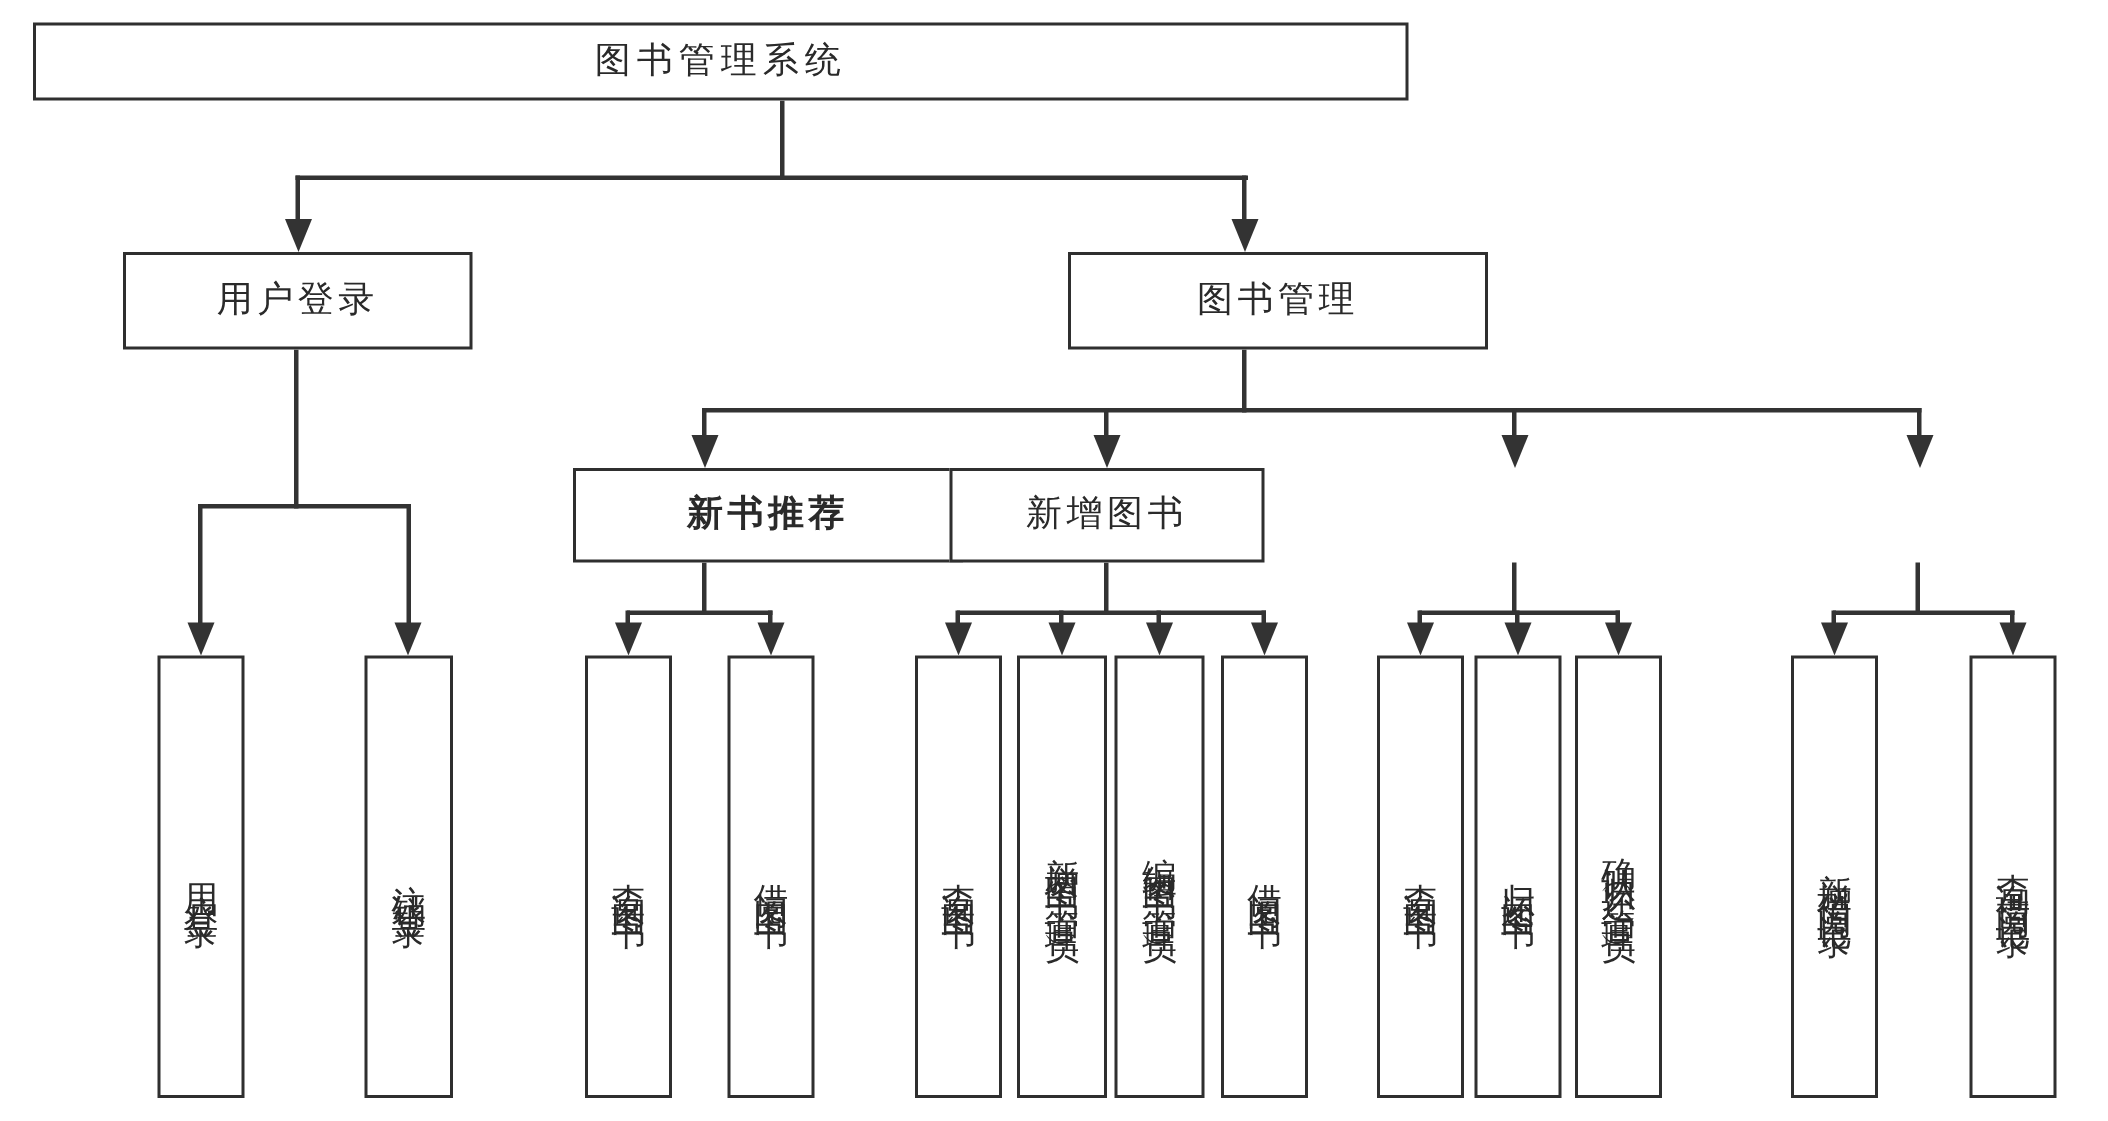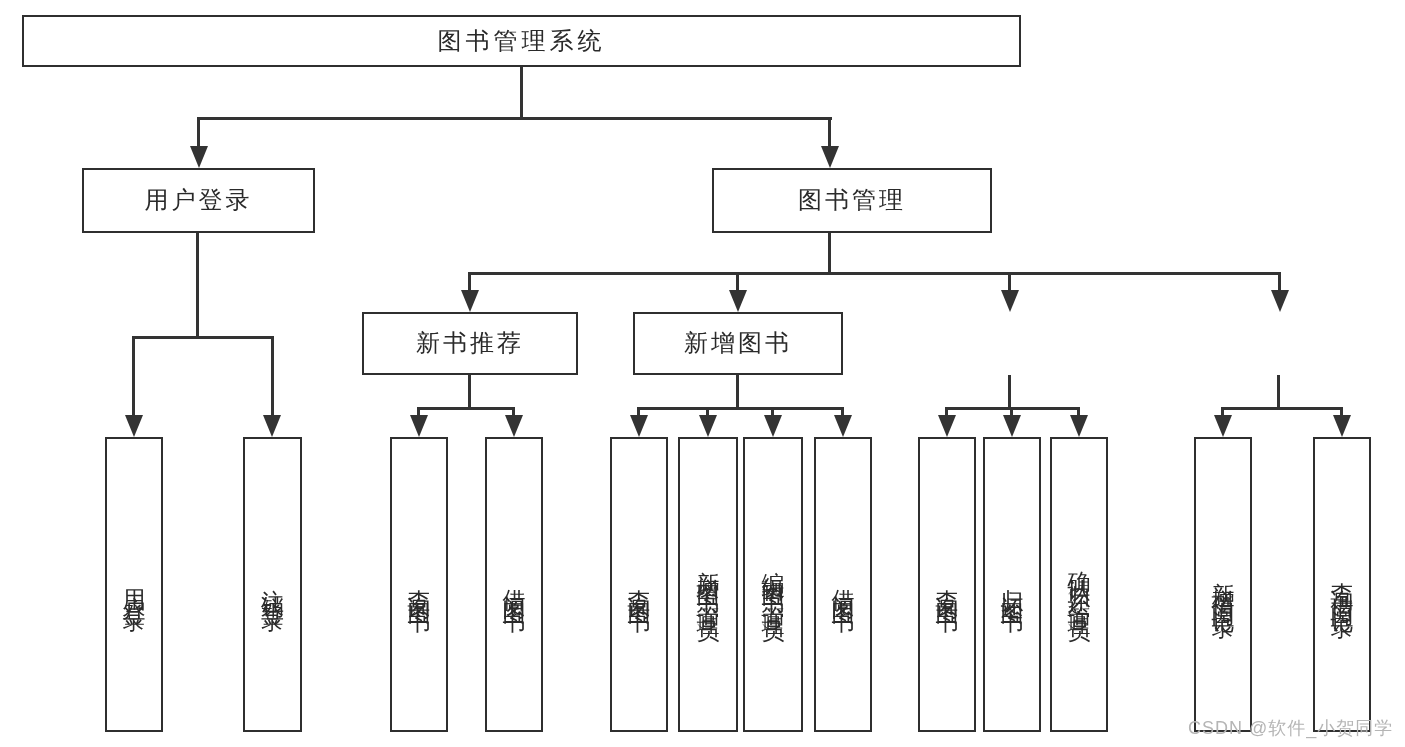--- a/index.html
+++ b/index.html
@@ -75,41 +75,40 @@
   <div class="ln" style="left:1077px;top:407px;width:3px;height:11px;"></div>
   <div class="arw" style="left:1070px;top:415px;"></div>
 
   <div class="ln" style="left:1277px;top:375px;width:3px;height:34px;"></div>
   <div class="ln" style="left:1222px;top:407px;width:121px;height:3px;"></div>
   <div class="ln" style="left:1221px;top:407px;width:3px;height:11px;"></div>
   <div class="arw" style="left:1214px;top:415px;"></div>
   <div class="ln" style="left:1340px;top:407px;width:3px;height:11px;"></div>
   <div class="arw" style="left:1333px;top:415px;"></div>
 
-  <div class="box" style="left:22px;top:15px;width:999px;height:52px;letter-spacing:4px;">图书管理系统</div>
+  <div class="box" style="left:22px;top:15px;width:917px;height:52px;letter-spacing:4px;">图书管理系统</div>
 
   <div class="box" style="left:82px;top:168px;width:233px;height:65px;">用户登录</div>
   <div class="box" style="left:712px;top:168px;width:280px;height:65px;">图书管理</div>
 
-  <div class="box" style="left:362px;top:312px;width:216px;height:63px;">新书推荐</div>
+  <div class="box" style="left:382px;top:312px;width:260px;height:63px;font-weight:bold;">新书推荐</div>
   <div class="box" style="left:633px;top:312px;width:210px;height:63px;">新增图书</div>
 
   <div class="vbox" style="left:105px;top:437px;width:58px;height:295px;">用户登录</div>
   <div class="vbox" style="left:243px;top:437px;width:59px;height:295px;">注销登录</div>
 
   <div class="vbox" style="left:390px;top:437px;width:58px;height:295px;">查询图书</div>
   <div class="vbox" style="left:485px;top:437px;width:58px;height:295px;">借阅图书</div>
 
   <div class="vbox" style="left:610px;top:437px;width:58px;height:295px;">查询图书</div>
   <div class="vbox" style="left:678px;top:437px;width:60px;height:295px;">新增图书（管理员）</div>
   <div class="vbox" style="left:743px;top:437px;width:60px;height:295px;">编辑图书（管理员）</div>
   <div class="vbox" style="left:814px;top:437px;width:58px;height:295px;">借阅图书</div>
 
   <div class="vbox" style="left:918px;top:437px;width:58px;height:295px;">查询图书</div>
   <div class="vbox" style="left:983px;top:437px;width:58px;height:295px;">归还图书</div>
   <div class="vbox" style="left:1050px;top:437px;width:58px;height:295px;">确认归还（管理员）</div>
 
   <div class="vbox" style="left:1194px;top:437px;width:58px;height:295px;">新增借阅记录</div>
   <div class="vbox" style="left:1313px;top:437px;width:58px;height:295px;">查询借阅记录</div>
 
-  <div class="wm">CSDN @软件_小贺同学</div>
 
 </div>
 
 </body></html>

